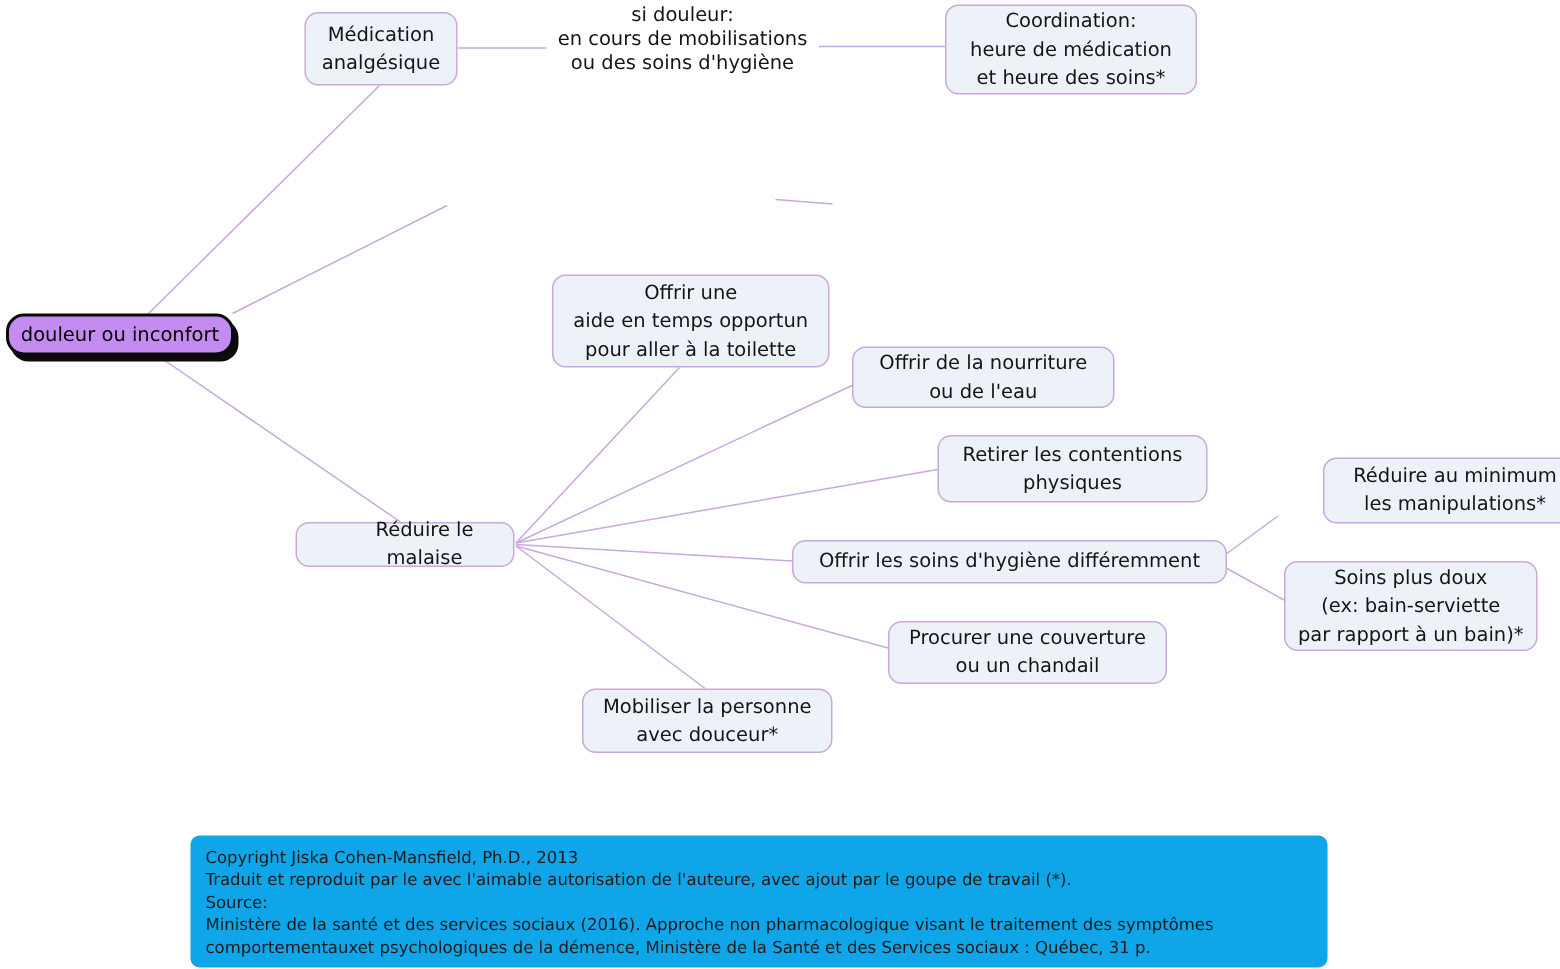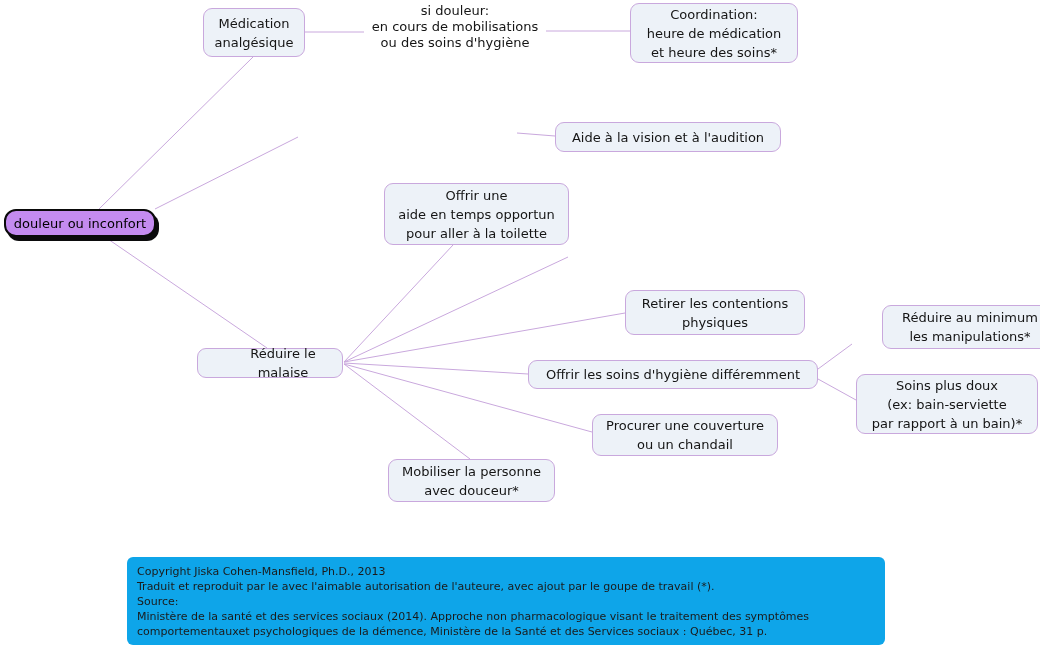--- a/index.html
+++ b/index.html
@@ -23,27 +23,27 @@
     left:4px;top:209px;width:152px;height:28px;
   }
   .edge-label{
     position:absolute;left:355px;top:3px;width:200px;
     color:#151515;font-size:13px;line-height:16px;text-align:center;white-space:pre-line;
   }
   .n-medication{left:203px;top:8px;width:102px;height:49px;}
   .n-coordination{left:630px;top:3px;width:168px;height:60px;}
   .n-soins-medicaux{left:298px;top:118px;width:219px;height:30px;}
   .n-aide-vision{left:555px;top:122px;width:226px;height:30px;}
-  .n-offrir-aide-toilette{left:368px;top:183px;width:185px;height:62px;margin-left:16px;}
+  .n-offrir-aide-toilette{left:368px;top:183px;width:185px;height:62px;}
   .n-offrir-nourriture{left:568px;top:231px;width:175px;height:41px;}
   .n-retirer-contentions{left:625px;top:290px;width:180px;height:45px;}
   .n-reduire-malaise{left:197px;top:348px;width:146px;height:30px;padding-left:26px;}
   .n-offrir-soins-hygiene{left:528px;top:360px;width:290px;height:29px;}
   .n-reduire-manipulations{left:852px;top:305px;width:176px;height:44px;margin-left:30px;}
-  .n-soins-plus-doux{left:856px;top:374px;width:182px;height:60px;}
+  .n-soins-plus-doux{left:856px;top:374px;width:169px;height:60px;}
   .n-procurer-couverture{left:592px;top:414px;width:186px;height:42px;}
   .n-mobiliser-personne{left:388px;top:459px;width:167px;height:43px;}
   .footer{
     position:absolute;box-sizing:border-box;left:127px;top:557px;width:758px;height:88px;
     background:#0ea5e9;border-radius:6px;padding:7px 10px;
     color:#1b1b1b;font-size:11px;line-height:15px;text-align:left;
   }
   .footer div{white-space:nowrap;}
 </style>
 </head>
@@ -81,30 +81,31 @@
 analgésique</span>
   </div>
 
   <div class="node n-coordination">
     <span>Coordination:
 heure de médication
 et heure des soins*</span>
   </div>
 
 
-  <div class="node n-aide-vision">
-    <span>Aide à la vision et à l'audition</span>
-  </div>
 
   <div class="node n-offrir-aide-toilette">
     <span>Offrir une
 aide en temps opportun
 pour aller à la toilette</span>
   </div>
 
+  <div class="node n-offrir-nourriture">
+    <span>Offrir de la nourriture
+ou de l'eau</span>
+  </div>
 
   <div class="node n-retirer-contentions">
     <span>Retirer les contentions
 physiques</span>
   </div>
 
   <div class="node n-reduire-malaise">
     <span>Réduire le malaise</span>
   </div>
 
@@ -130,17 +131,17 @@
 
   <div class="node n-mobiliser-personne">
     <span>Mobiliser la personne
 avec douceur*</span>
   </div>
 
   <div class="footer">
     <div>Copyright Jiska Cohen-Mansfield, Ph.D., 2013</div>
     <div>Traduit et reproduit par le avec l'aimable autorisation de l'auteure, avec ajout par le goupe de travail (*).</div>
     <div>Source:</div>
-    <div>Ministère de la santé et des services sociaux (2014). Approche non pharmacologique visant le traitement des symptômes</div>
+    <div>Ministère de la santé et des services sociaux (2016). Approche non pharmacologique visant le traitement des symptômes</div>
     <div>comportementauxet psychologiques de la démence, Ministère de la Santé et des Services sociaux : Québec, 31 p.</div>
   </div>
 
 </div>
 
 </body></html>

